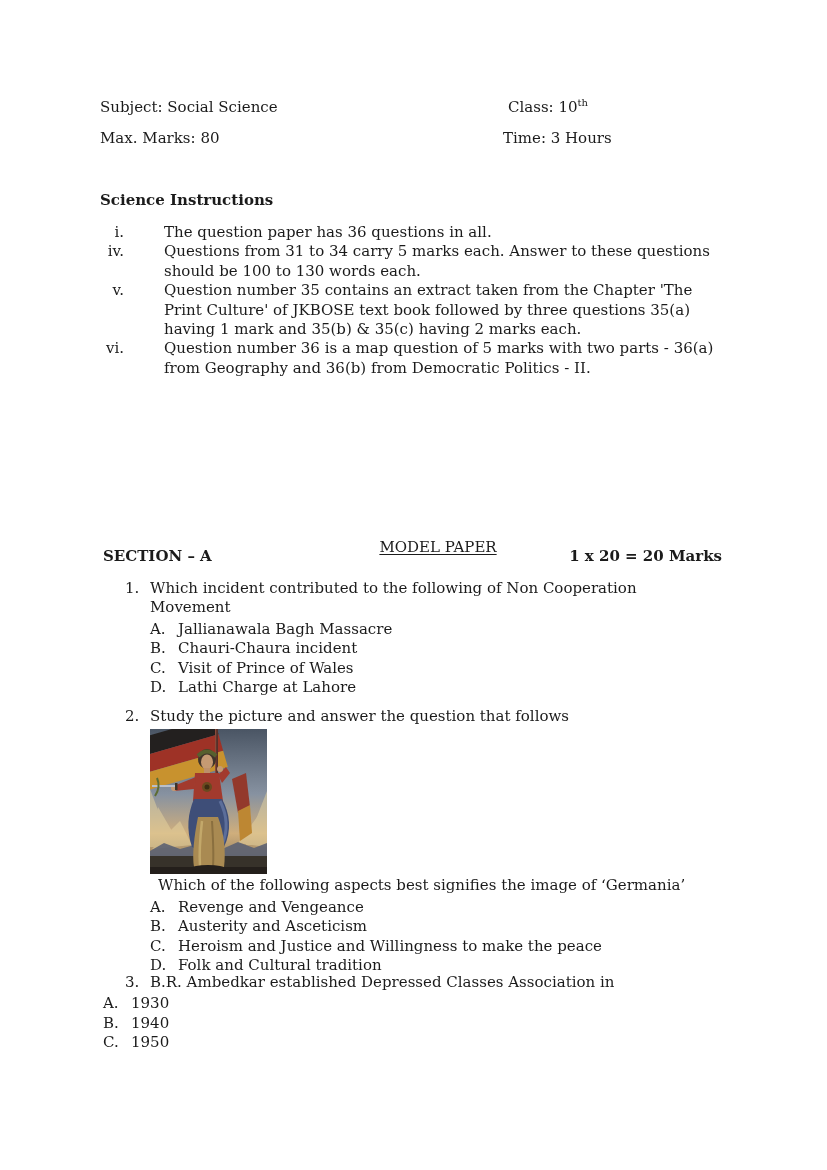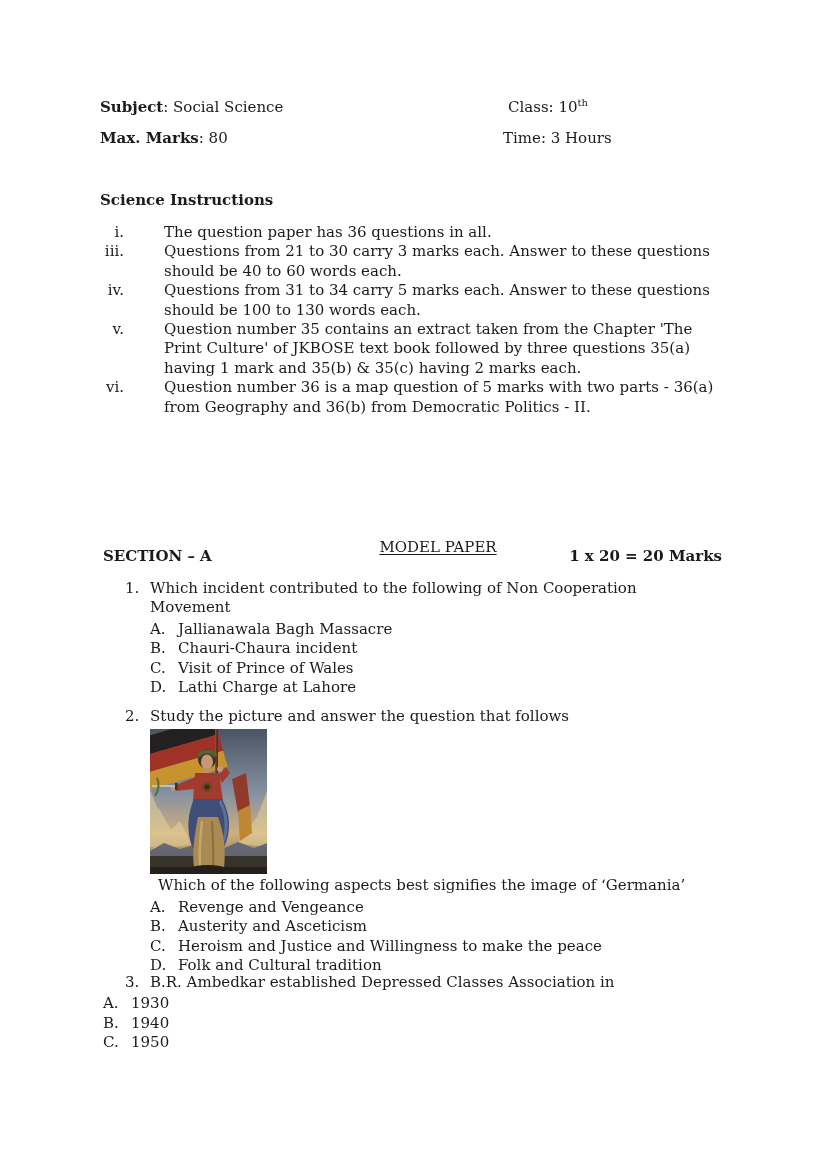--- a/index.html
+++ b/index.html
@@ -7,21 +7,21 @@
     position:relative;
     width:827px;height:1170px;
     background:#ffffff;
     font-family:"DejaVu Serif", serif;
     font-size:15px;
     line-height:19.4px;
     color:#1b1b1b;
     overflow:hidden;
   }
   .abs{position:absolute;}
-  .bold{font-weight:700;}
+  .bold{font-weight:400;}
   sup{font-size:10px;line-height:0;vertical-align:super;}
 
   
   .hdr-row1-left{left:100px;top:98px;}
   .hdr-row1-right{left:508px;top:98px;}
   .hdr-row2-left{left:100px;top:129px;}
   .hdr-row2-right{left:503px;top:129px;text-align:right;}
 
   
   .gi-title{left:100px;top:191px;font-weight:700;}
@@ -59,25 +59,20 @@
   <div class="abs hdr-row1-right"><span>Class: 10</span><sup>th</sup></div>
   <div class="abs hdr-row2-left"><span class="bold">Max. Marks</span><span>: 80</span></div>
   <div class="abs hdr-row2-right">Time: 3 Hours</div>
 
   <div class="abs gi-title">Science Instructions</div>
 
   <div class="abs instr">
     <div class="instr-row">
       <span class="inum">i.</span>
       <span class="itext">The question paper has 36 questions in all.</span>
-    </div>
-    <div class="instr-row">
-      <span class="inum">iii.</span>
-      <span class="itext">Questions from 21 to 30 carry 3 marks each. Answer to these questions
-should be 40 to 60 words each.</span>
     </div>
     <div class="instr-row">
       <span class="inum">iv.</span>
       <span class="itext">Questions from 31 to 34 carry 5 marks each. Answer to these questions
 should be 100 to 130 words each.</span>
     </div>
     <div class="instr-row">
       <span class="inum">v.</span>
       <span class="itext">Question number 35 contains an extract taken from the Chapter 'The
 Print Culture' of JKBOSE text book followed by three questions 35(a)

